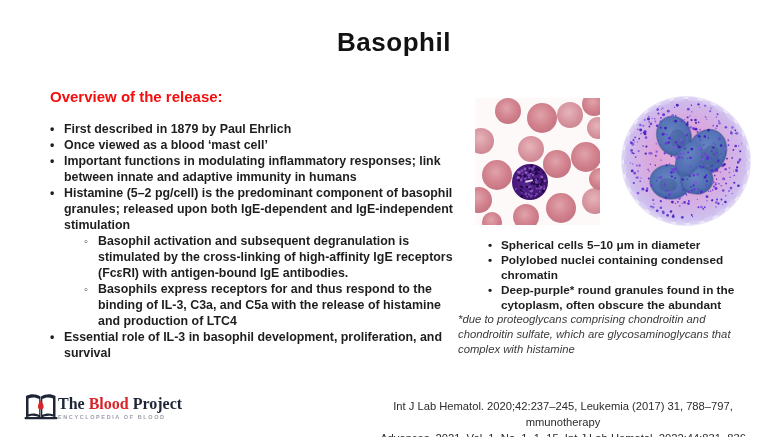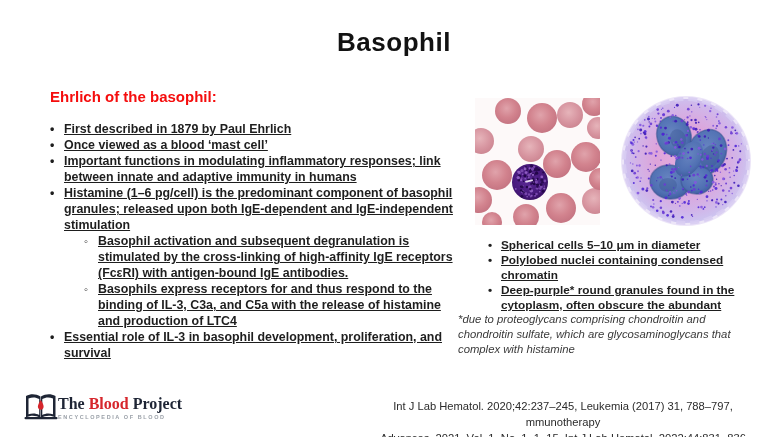--- a/index.html
+++ b/index.html
@@ -18,21 +18,21 @@
   }
   .main-list{
     position:absolute;left:50px;top:121px;width:414px;
     font-size:12.4px;font-weight:700;line-height:16px;color:#1e1e1e;
   }
   .li{display:flex;}
   .li .mk{flex:0 0 14px;text-align:left;}
   .li.lvl2{padding-left:34px;justify-content:center;}
   .li.lvl1 .mk::before{content:"•";}
   .li.lvl2 .mk::before{content:"◦";font-size:11px;}
-  .li .tx{flex:1;text-decoration:underline;}
+  .li .tx{flex:1;}
   
   .img-smear{position:absolute;left:475px;top:98px;width:125px;height:127px;}
   .img-baso{position:absolute;left:618px;top:95px;width:137px;height:137px;}
   
   .right-list{
     position:absolute;left:488px;top:238px;width:272px;
     font-size:11.8px;font-weight:700;line-height:15px;color:#1e1e1e;
   }
   .right-list .mk{flex:0 0 13px;}
   
@@ -52,38 +52,38 @@
     font-size:11.2px;line-height:16px;color:#2b2b2b;font-weight:400;
   }
 </style>
 </head>
 <body>
 
 <div class="slide">
 
   <div class="title">Basophil</div>
 
-  <div class="lead">Ehrlich of the basophil:</div>
+  <div class="lead">Overview of the release:</div>
 
   <div class="main-list">
     <div class="li lvl1">
         <span class="mk"></span>
         <span class="tx">First described in 1879 by Paul Ehrlich</span>
       </div>
     <div class="li lvl1">
         <span class="mk"></span>
         <span class="tx">Once viewed as a blood ‘mast cell’</span>
       </div>
     <div class="li lvl1">
         <span class="mk"></span>
         <span class="tx">Important functions in modulating inflammatory responses; link between innate and adaptive immunity in humans</span>
       </div>
     <div class="li lvl1">
         <span class="mk"></span>
-        <span class="tx">Histamine (1–6 pg/cell) is the predominant component of basophil granules; released upon both IgE-dependent and IgE-independent stimulation</span>
+        <span class="tx">Histamine (5–2 pg/cell) is the predominant component of basophil granules; released upon both IgE-dependent and IgE-independent stimulation</span>
       </div>
     <div class="li lvl2">
         <span class="mk"></span>
         <span class="tx">Basophil activation and subsequent degranulation is stimulated by the cross-linking of high-affinity IgE receptors (FcεRI) with antigen-bound IgE antibodies.</span>
       </div>
     <div class="li lvl2">
         <span class="mk"></span>
         <span class="tx">Basophils express receptors for and thus respond to the binding of IL-3, C3a, and C5a with the release of histamine and production of LTC4</span>
       </div>
     <div class="li lvl1">

